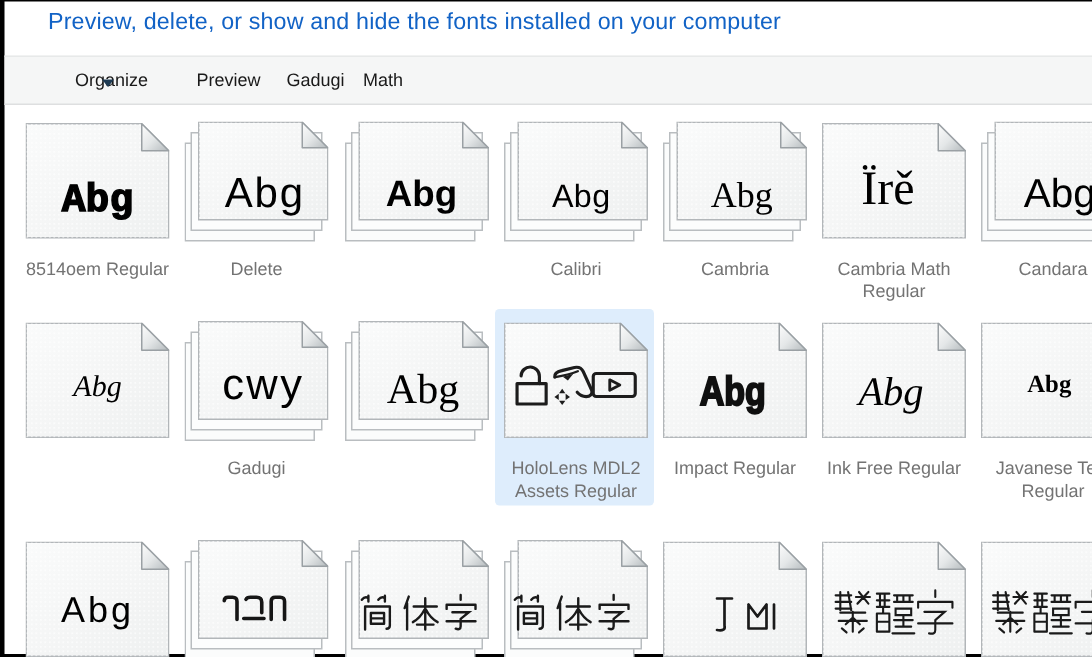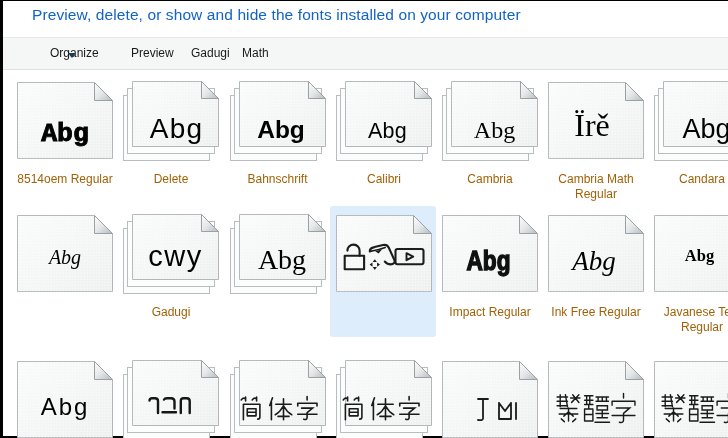--- a/index.html
+++ b/index.html
@@ -9,21 +9,21 @@
   .bT{position:absolute;left:0;top:0;width:728px;height:1px;background:#000;}
   .bB{position:absolute;left:0;top:436px;width:728px;height:2px;background:#000;}
   #head{position:absolute;left:32px;top:6px;font-size:15.5px;letter-spacing:0.1px;color:#1263c6;white-space:nowrap;}
   #tb{position:absolute;left:3px;top:37px;width:725px;height:31px;background:#f5f6f6;
       border-top:1px solid #e7e9e9;border-bottom:1px solid #dedfe0;}
   .tbi{position:absolute;top:8px;font-size:12px;color:#191919;white-space:nowrap;margin-left:37px;}
   .tri{position:absolute;left:65px;top:15px;width:0;height:0;
        border-left:4px solid transparent;border-right:4px solid transparent;border-top:5px solid #1e3b53;}
   #sel{position:absolute;left:330px;top:206px;width:106px;height:131px;background:#deedfc;border-radius:3px;}
   .ic{position:absolute;}
-  .lb{position:absolute;width:110px;font-size:12px;line-height:15px;text-align:center;color:#a16207;}
+  .lb{position:absolute;width:110px;font-size:12px;line-height:15px;text-align:center;color:#737373;}
 </style>
 </head>
 <body>
 <div id="root">
 <svg width="0" height="0" style="position:absolute">
 <defs>
   <linearGradient id="pg" x1="0" y1="0" x2="1" y2="1">
     <stop offset="0" stop-color="#fafbfb"></stop>
           <stop offset="0.55" stop-color="#f4f5f5"></stop>
           <stop offset="1" stop-color="#eef0f0"></stop>
@@ -88,21 +88,20 @@
       <use href="#p1"></use>
   <text x="44" y="54" text-anchor="middle" font-family="'Liberation Serif'" font-size="32">Ïrě</text>
     </svg>
 <svg class="ic" style="left:654px;top:81px" width="96" height="81">
       <use href="#pS"></use>
   <text x="52.5" y="57" text-anchor="middle" font-family="'Liberation Sans'" font-size="27">Abg</text>
     </svg>
 
 <div class="lb" style="left:10px;top:172px">8514oem Regular</div>
 <div class="lb" style="left:116px;top:172px">Delete</div>
-<div class="lb" style="left:222.5px;top:172px">Bahnschrift</div>
 <div class="lb" style="left:329px;top:172px">Calibri</div>
 <div class="lb" style="left:435px;top:172px">Cambria</div>
 <div class="lb" style="left:541px;top:172px">Cambria Math Regular</div>
 <div class="lb" style="left:647px;top:172px">Candara</div>
 
 <svg class="ic" style="left:17px;top:215px" width="96" height="78">
       <use href="#p1"></use>
   <text x="48" y="49" text-anchor="middle" font-family="'Liberation Serif'" font-style="italic" font-size="20">Abg</text>
     </svg>
 <svg class="ic" style="left:123px;top:214px" width="96" height="81">
@@ -138,20 +137,21 @@
 <svg class="ic" style="left:548px;top:215px" width="96" height="78">
       <use href="#p1"></use>
   <text x="46" y="55" text-anchor="middle" font-family="'Liberation Serif'" font-style="italic" font-size="27">Abg</text>
     </svg>
 <svg class="ic" style="left:654px;top:215px" width="96" height="78">
       <use href="#p1"></use>
   <text x="45.5" y="46" text-anchor="middle" font-family="'Liberation Serif'" font-weight="bold" font-size="16.5">Abg</text>
     </svg>
 
 <div class="lb" style="left:116px;top:305px">Gadugi</div>
+<div class="lb" style="left:329px;top:305px">HoloLens MDL2 Assets Regular</div>
 <div class="lb" style="left:541px;top:305px">Ink Free Regular</div>
 <div class="lb" style="left:435px;top:305px">Impact Regular</div>
 <div class="lb" style="left:647px;top:305px">Javanese Text Regular</div>
 
 <svg class="ic" style="left:17px;top:361px" width="96" height="77">
       <use href="#p1"></use>
   <text x="48" y="53.5" text-anchor="middle" font-family="'Liberation Sans'" font-size="24" letter-spacing="2">Abg</text>
     </svg>
 <svg class="ic" style="left:123px;top:360px" width="96" height="78">
       <use href="#pS"></use>

